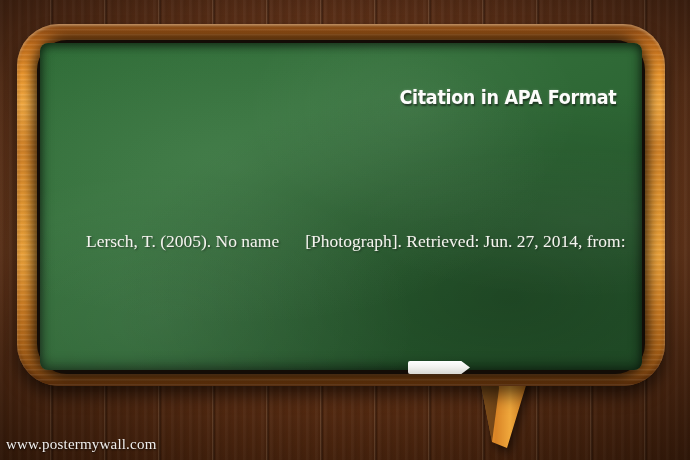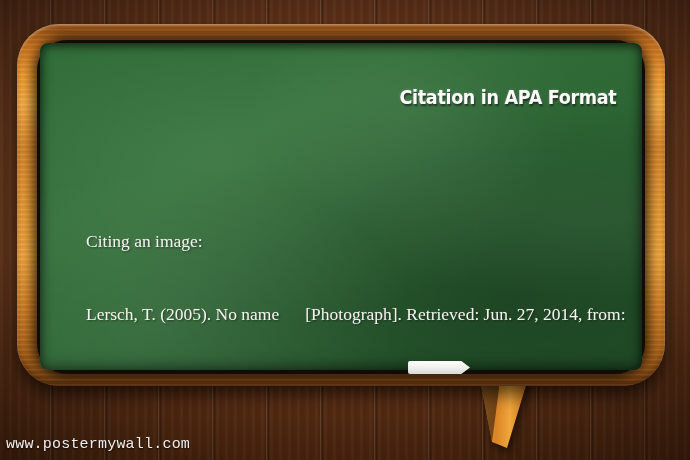--- a/index.html
+++ b/index.html
@@ -136,21 +136,21 @@
     position:absolute; left:408px; top:361px; width:62px; height:13px;
     background:linear-gradient(180deg,#ffffff 0%,#f2f2ef 45%,#d9d9d4 100%);
     clip-path:polygon(0% 0%, 86% 0%, 100% 50%, 86% 100%, 0% 100%);
     box-shadow:0 2px 3px rgba(0,0,0,0.45);
     border-radius:2px 0 0 2px;
   }
 
   
   #watermark{
     position:absolute; left:6px; bottom:7px;
-    font-family:Liberation Mono, monospace;
+    font-family:Liberation Serif, serif;
     font-size:15px;
     color:#ffffff;
     opacity:0.92;
     text-shadow:0 1px 2px rgba(0,0,0,0.8);
     letter-spacing:0.2px;
   }
 </style>
 </head>
 <body>
 
@@ -167,21 +167,20 @@
   <div id="board-inner-shadow"></div>
 
   <div id="chalkboard">
     <div id="chalk-dust"></div>
 
     <div id="board-title">Citation in APA Format</div>
 
     <div id="board-text">
 
       <div class="cite-block blk-image">
-        <span class="cite-heading">Citing an image:</span>
         <span class="cite-line"><span>Lersch, T. (2005). No name</span><span class="gap-wide"></span><span>[Photograph]. Retrieved: Jun. 27, 2014, from:</span></span>
         
         
       </div>
 
       
 
       
 
       

